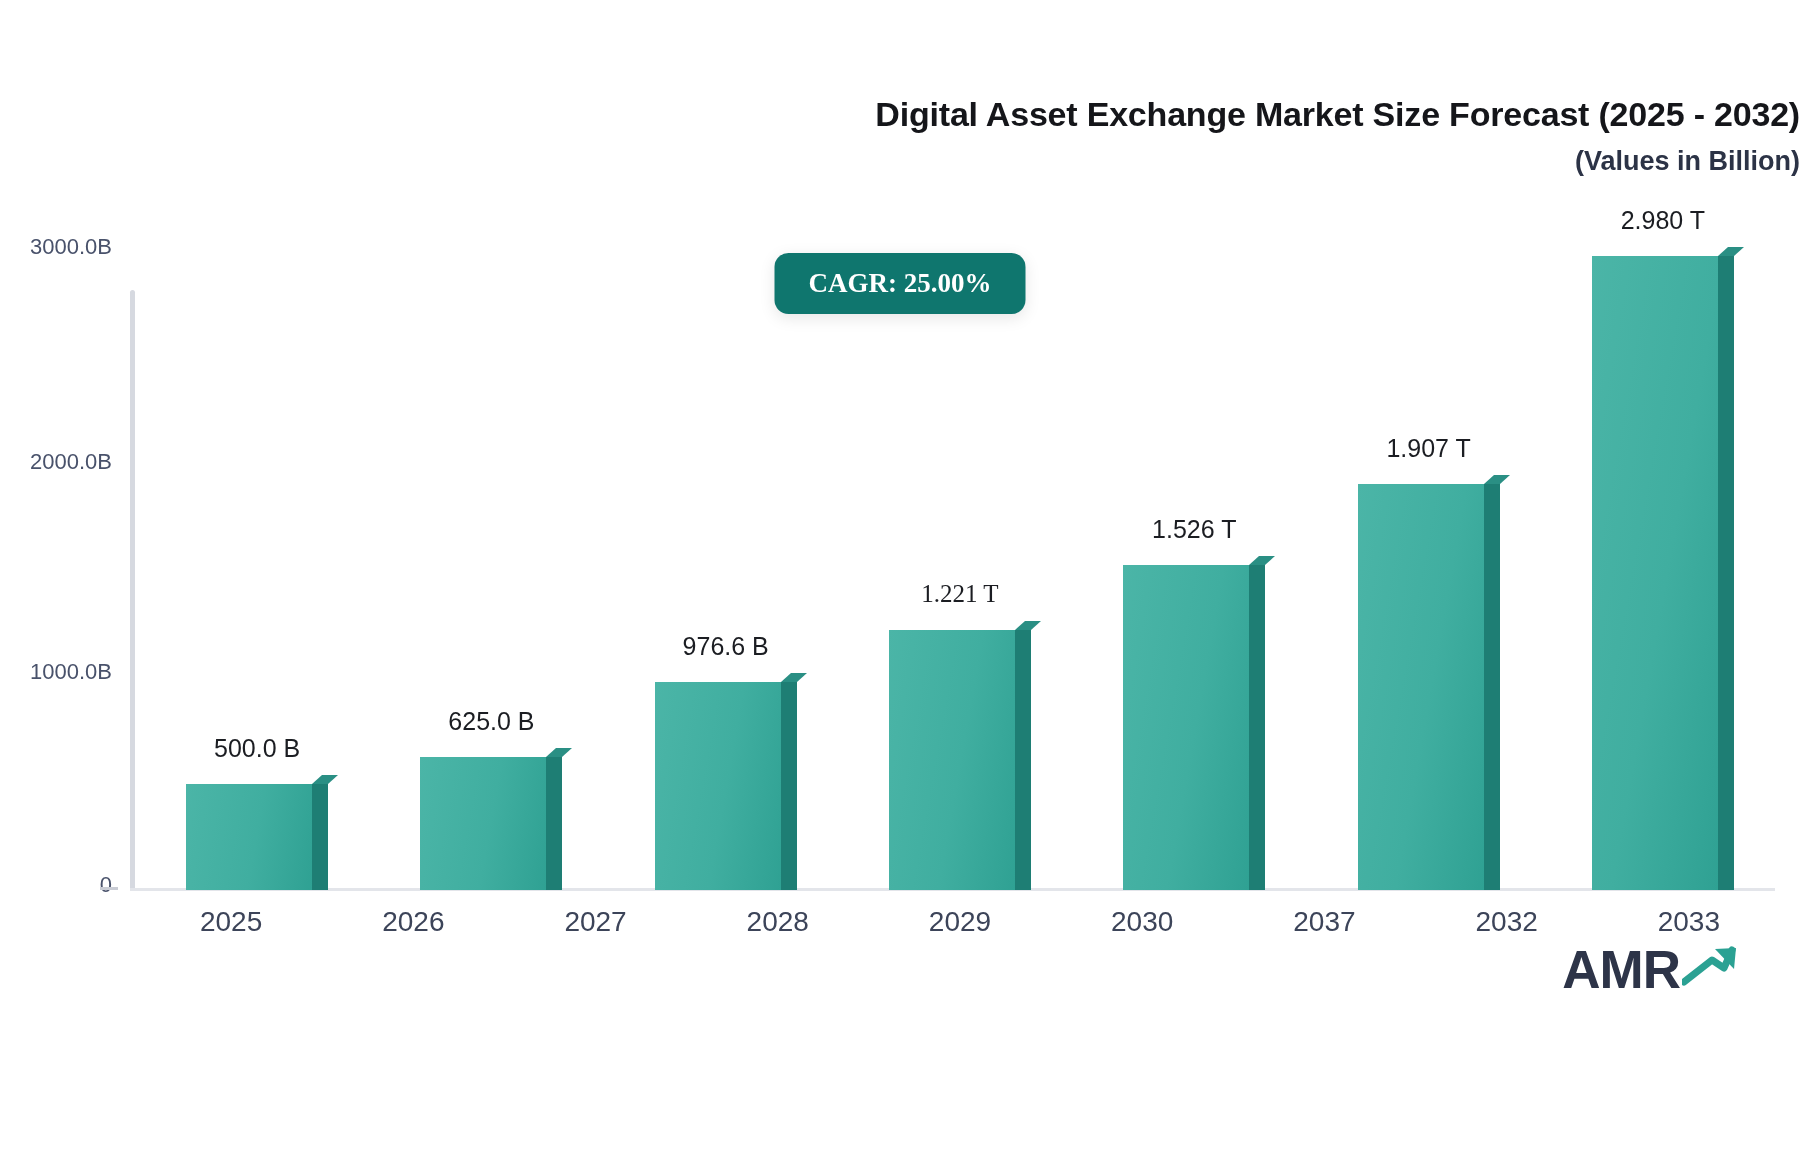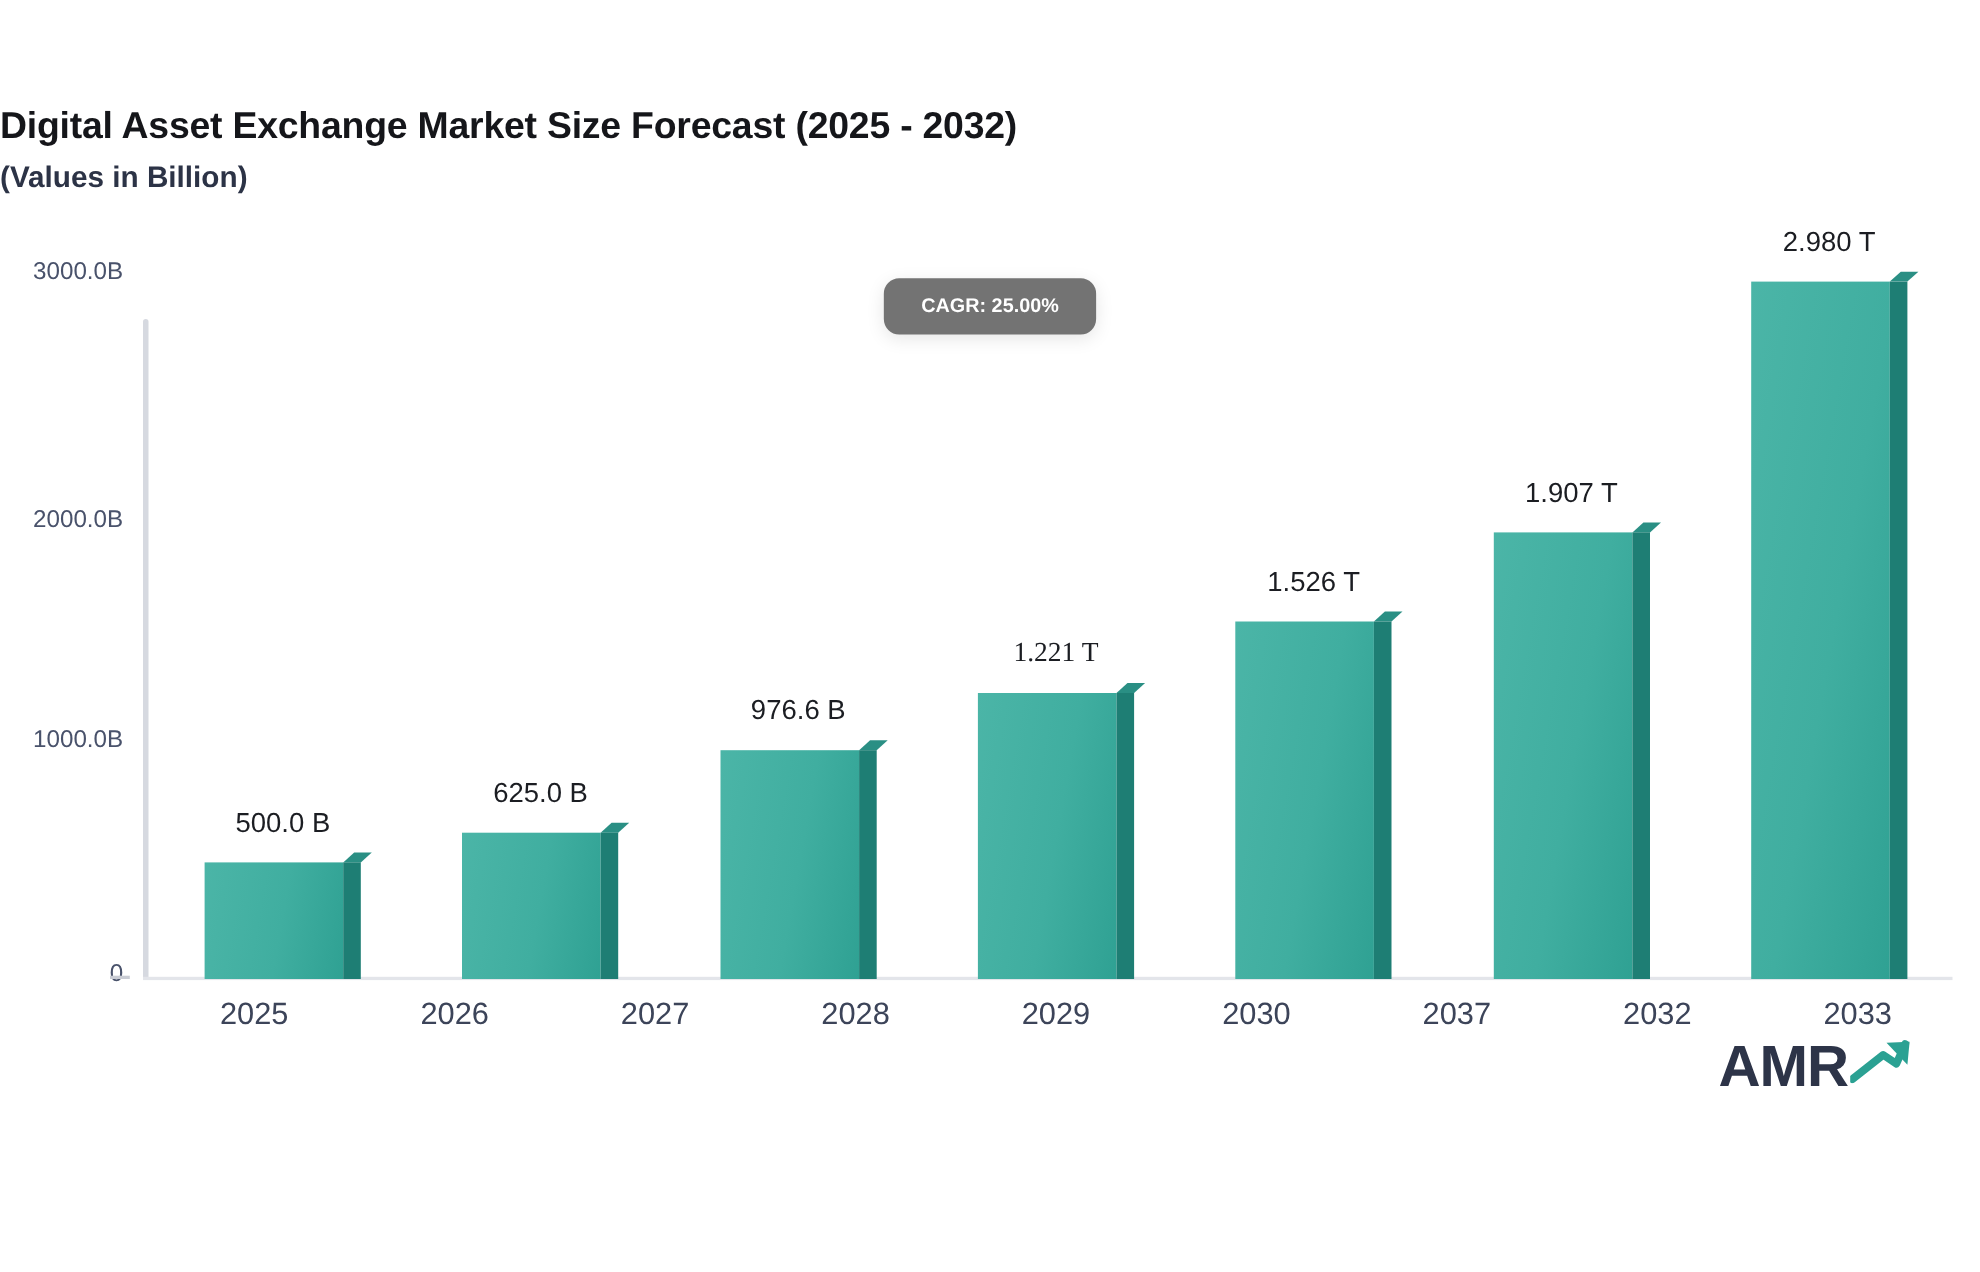--- a/index.html
+++ b/index.html
@@ -14,21 +14,21 @@
     position: relative;
     overflow: hidden;
   }
 
   
   #title-block {
     position: absolute;
     top: 96px;
     left: 0;
     width: 1800px;
-    text-align: left;
+    text-align: right;
   }
   #chart-title {
     font-size: 34px;
     font-weight: bold;
     color: #15161a;
     letter-spacing: -0.2px;
     line-height: 1.1;
   }
   #chart-subtitle {
     margin-top: 14px;
@@ -37,28 +37,29 @@
     color: #2c3346;
     line-height: 1.1;
   }
 
   
   #cagr-badge {
     position: absolute;
     top: 253px;
     left: 50%;
     transform: translateX(-50%);
-    background: #737373;
+    background: #0f766e;
     color: #ffffff;
-    font-size: 18px;
+    font-size: 27px;
     font-weight: bold;
     padding: 15px 34px;
     border-radius: 14px;
     box-shadow: 0 4px 16px rgba(0,0,0,0.10);
     white-space: nowrap;
+    font-family: Liberation Serif, serif;
   }
 
   
   #plot {
     position: absolute;
     left: 0;
     top: 0;
     width: 1800px;
     height: 1156px;
   }
@@ -200,21 +201,21 @@
 
 <div id="cagr-badge">CAGR: 25.00%</div>
 
 <div id="plot">
   <div id="y-axis-line"></div>
   <div id="x-axis-line"></div>
   <div id="y-ticks">
       <div class="y-tick-label" style="top: 872px;">0</div>
       <div class="y-tick-dash" style="top: 887px; left: 100px;"></div>
       <div class="y-tick-label" style="top: 659.333px;">1000.0B</div>
-      <div class="y-tick-label" style="top: 459px;">2000.0B</div>
+      <div class="y-tick-label" style="top: 449px;">2000.0B</div>
       <div class="y-tick-label" style="top: 234px;">3000.0B</div>
     </div>
   <div id="bars">
       <div class="bar-col">
         <div class="bar-value" style="top: 533.667px;">500.0 B</div>
         <div class="bar-shape" style="height: 106.333px;"></div>
       </div>
       <div class="bar-col">
         <div class="bar-value" style="top: 507.083px;">625.0 B</div>
         <div class="bar-shape" style="height: 132.917px;"></div>

